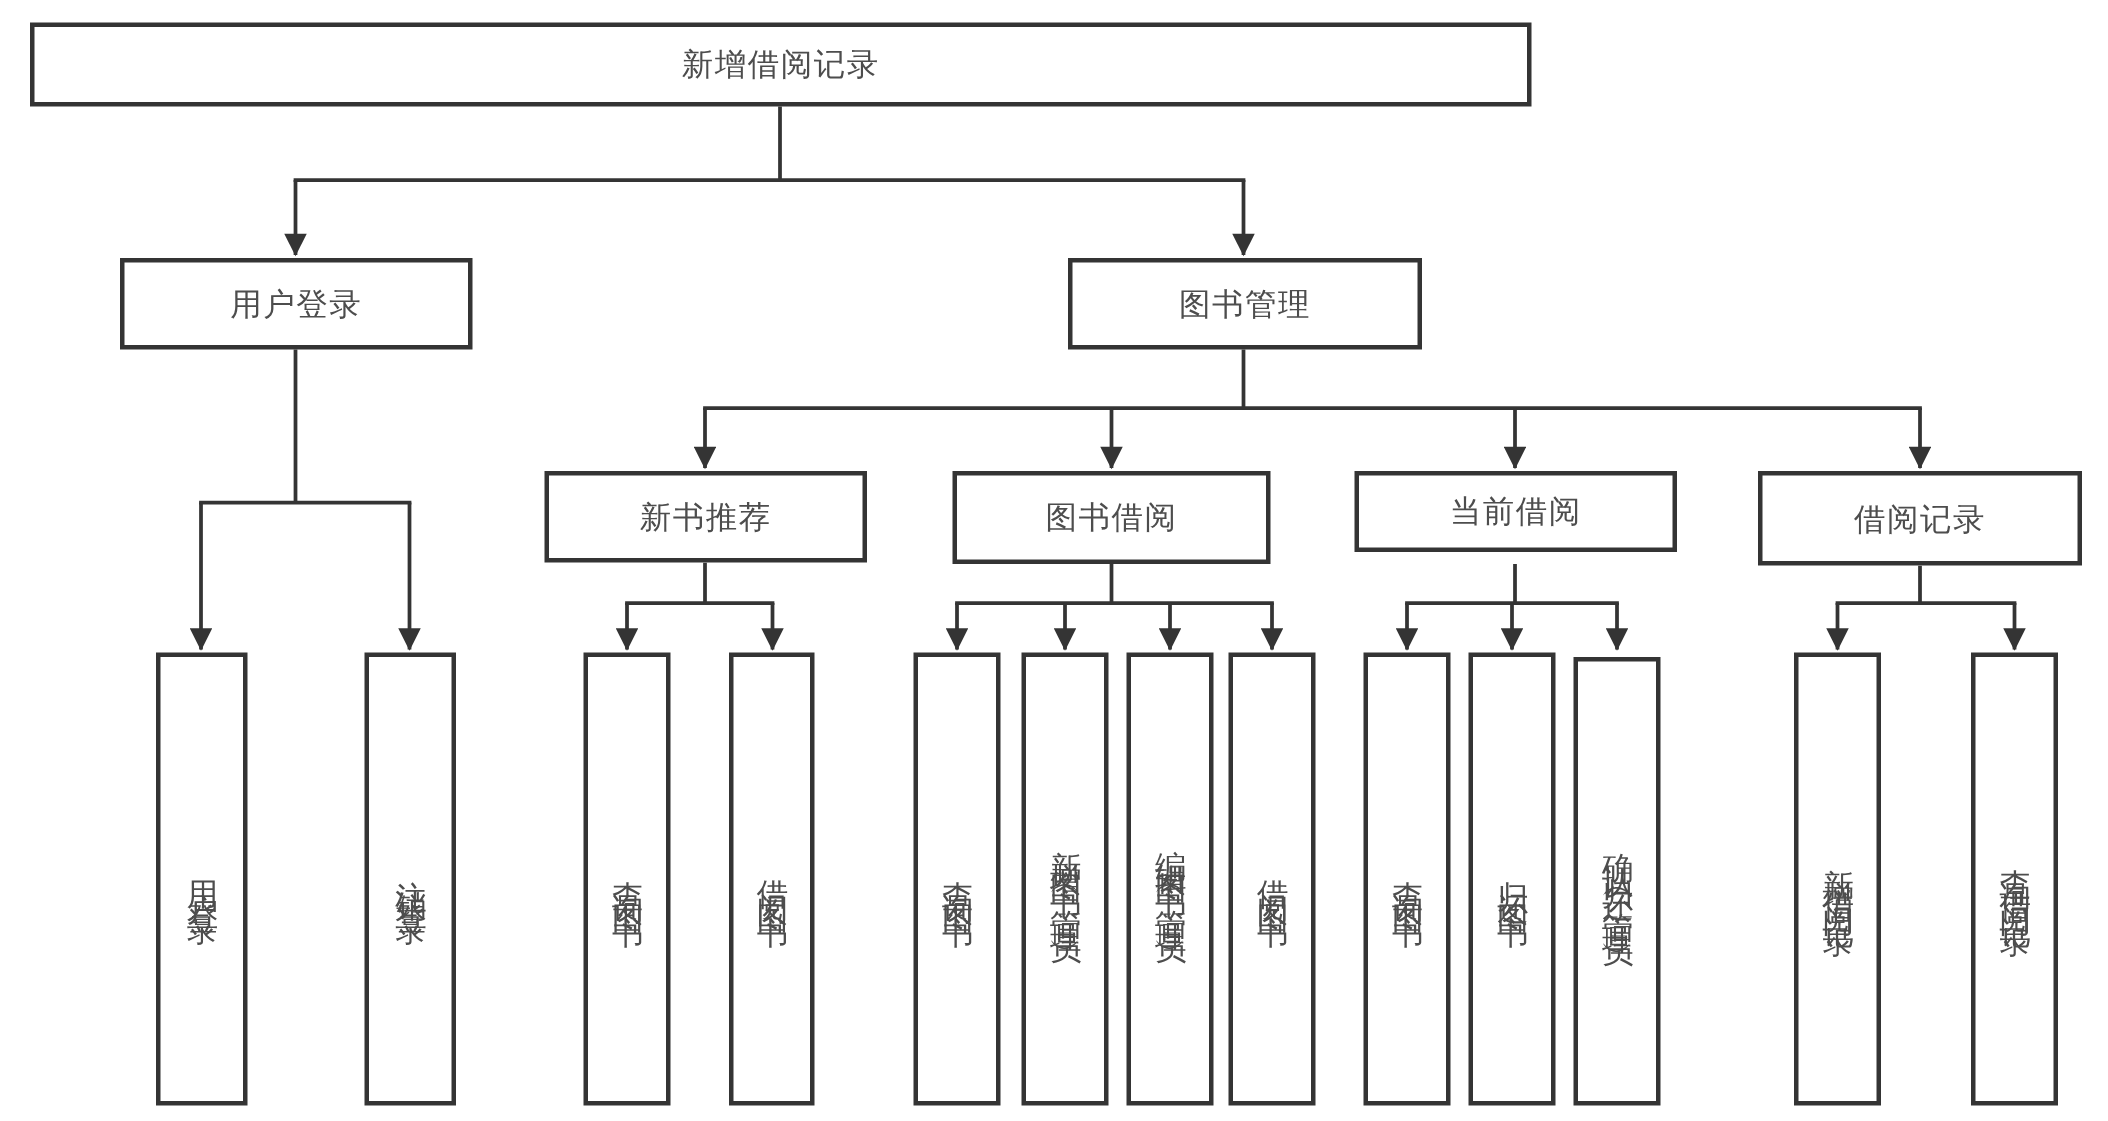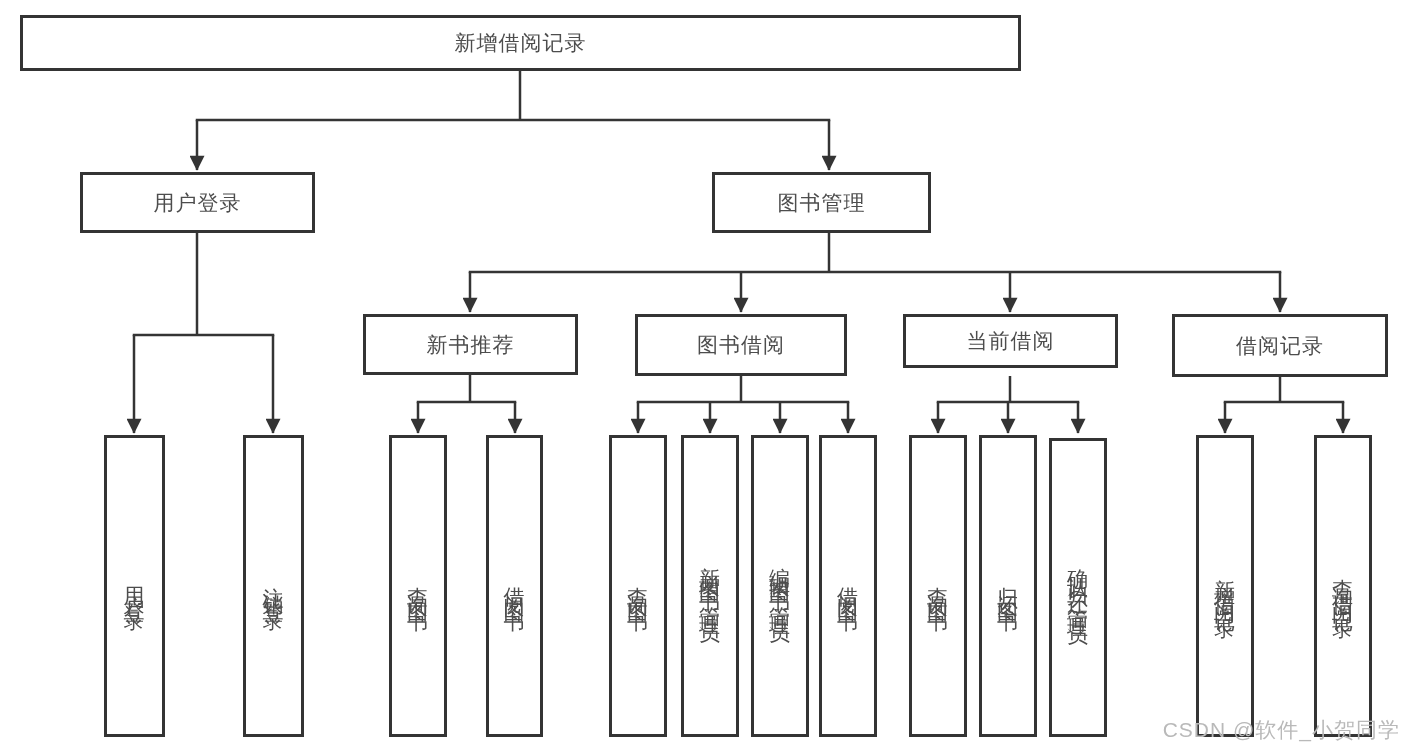--- a/index.html
+++ b/index.html
@@ -110,21 +110,21 @@
     </g>
   </svg>
 
   <div class="box" style="left:20px;top:15px;width:1001px;height:56px">
     <span class="lbl">新增借阅记录</span>
   </div>
 
   <div class="box" style="left:80px;top:172px;width:235px;height:61px">
     <span class="lbl">用户登录</span>
   </div>
-  <div class="box" style="left:712px;top:172px;width:219px;height:61px">
+  <div class="box" style="left:712px;top:172px;width:236px;height:61px">
     <span class="lbl">图书管理</span>
   </div>
 
   <div class="box" style="left:363px;top:314px;width:215px;height:61px">
     <span class="lbl">新书推荐</span>
   </div>
   <div class="box" style="left:635px;top:314px;width:212px;height:62px">
     <span class="lbl">图书借阅</span>
   </div>
   <div class="box" style="left:903px;top:314px;width:215px;height:54px">
@@ -171,15 +171,14 @@
     <span class="lbl">确认归还（管理员）</span>
   </div>
 
   <div class="box vbox" style="left:1196px;top:435px;width:58px;height:302px">
     <span class="lbl">新增借阅记录</span>
   </div>
   <div class="box vbox" style="left:1314px;top:435px;width:58px;height:302px">
     <span class="lbl">查询借阅记录</span>
   </div>
 
-  <div class="watermark">CSDN @软件_小贺同学</div>
 
 </div>
 
 </body></html>

